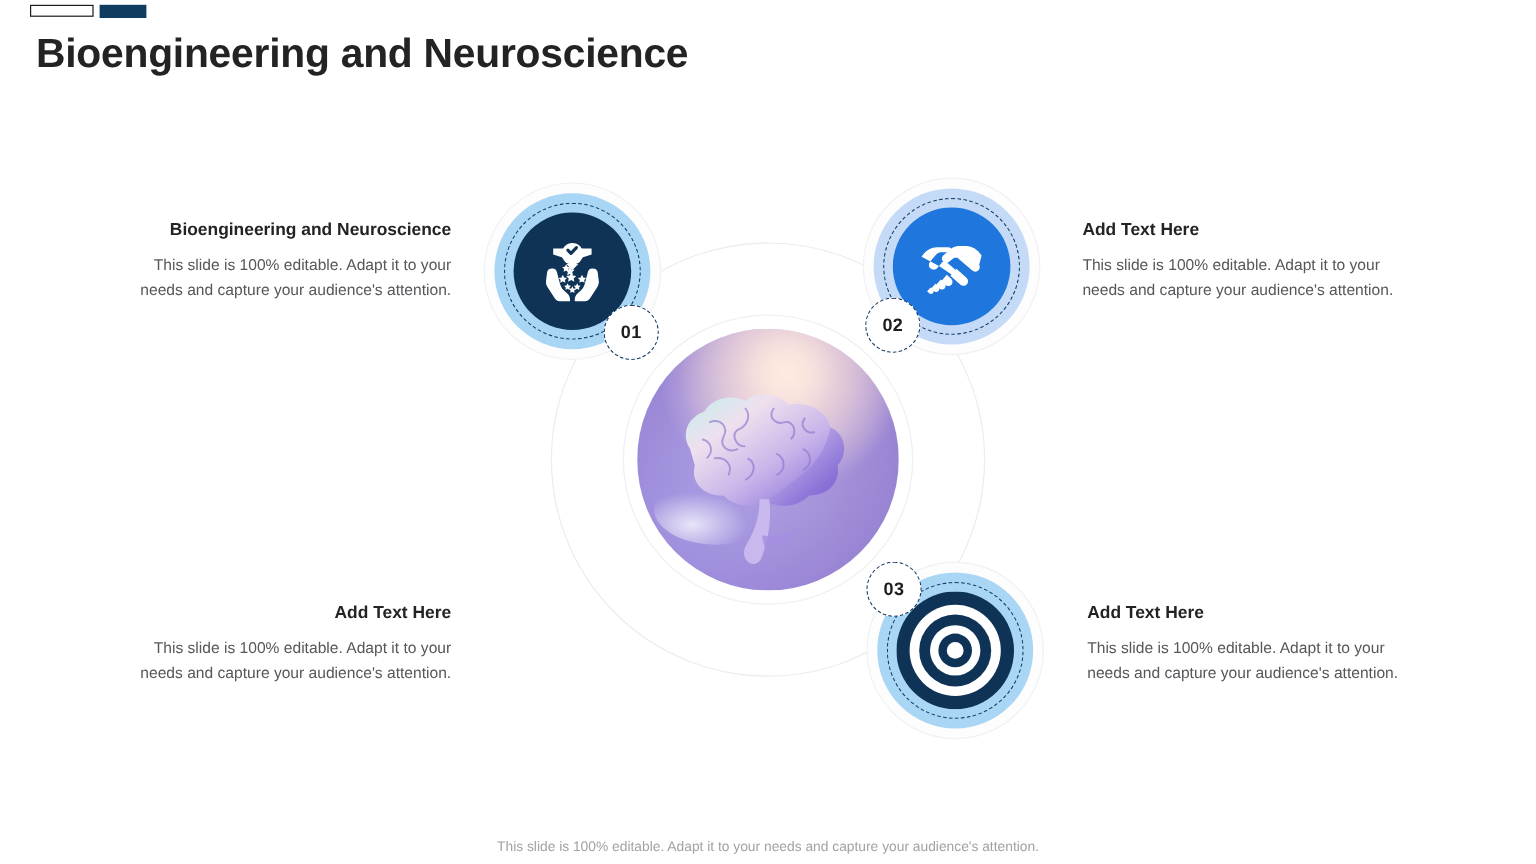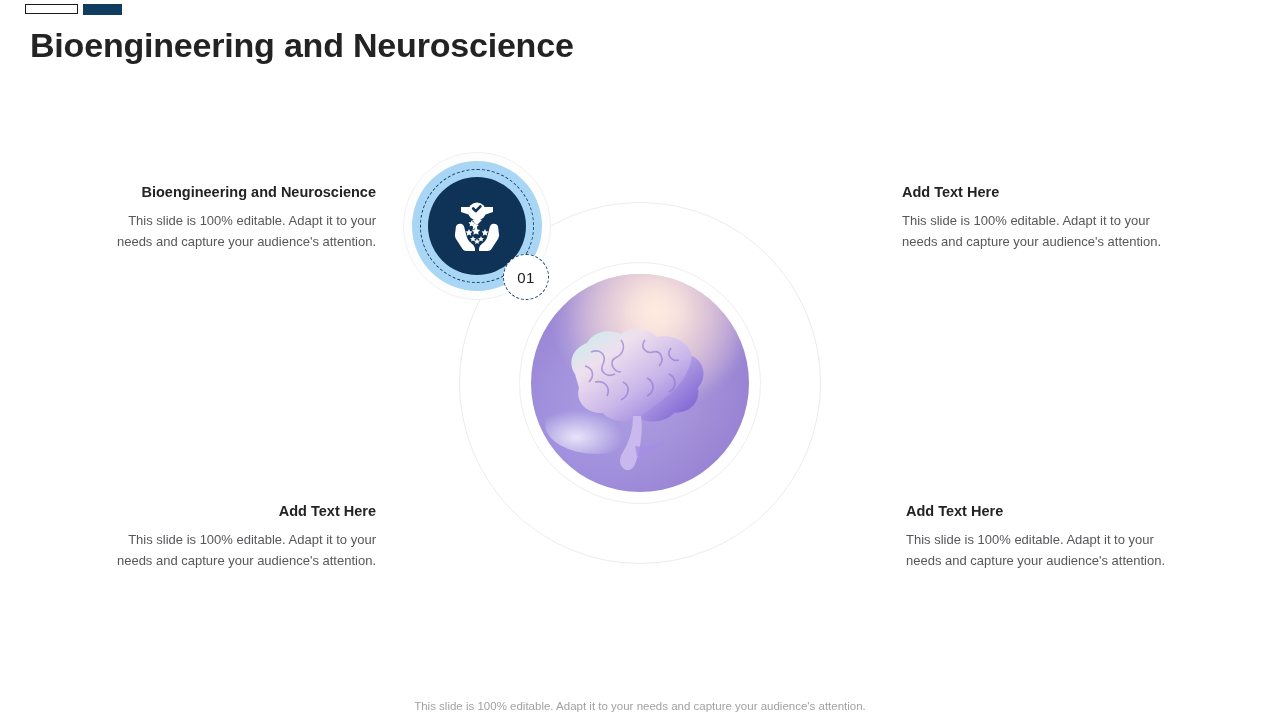--- a/index.html
+++ b/index.html
@@ -157,21 +157,21 @@
     width: 46px;
     height: 46px;
     border-radius: 50%;
     background: #ffffff;
     border: 1.4px dashed #1b3f66;
     box-sizing: border-box;
     display: flex;
     align-items: center;
     justify-content: center;
     font-size: 15px;
-    font-weight: normal;
+    font-weight: bold;
     color: #1d1d1d;
     letter-spacing: 0.3px;
   }
 
   
   .text-block { position: absolute; width: 268px; }
   .tb-right { text-align: right; }
   .tb-left  { text-align: left; }
   .tb-head {
     font-size: 14.5px;
@@ -292,21 +292,64 @@
           <path d="M11 27 c2.6 -1 4.6 0.4 5.2 3 l2.4 9.2 c0.6 2.4 1.8 4.4 3.6 6 l2.6 2.4 c1.4 1.3 2.2 3 2.2 4.8 l0 1.6 l-8.6 0 c-1.6 0 -3.1 -0.8 -4 -2.2 l-6.2 -9.6 c-1 -1.5 -1.4 -3.3 -1.2 -5 l0.9 -7.2 c0.2 -1.4 1.1 -2.5 2.4 -3 z"></path>
           <path d="M47 27 c-2.6 -1 -4.6 0.4 -5.2 3 l-2.4 9.2 c-0.6 2.4 -1.8 4.4 -3.6 6 l-2.6 2.4 c-1.4 1.3 -2.2 3 -2.2 4.8 l0 1.6 l8.6 0 c1.6 0 3.1 -0.8 4 -2.2 l6.2 -9.6 c1 -1.5 1.4 -3.3 1.2 -5 l-0.9 -7.2 c-0.2 -1.4 -1.1 -2.5 -2.4 -3 z"></path>
         </g>
       </svg>
     </div>
     <div class="badge" style="left:100px; top:102px;">
       <span>01</span>
     </div>
   </div>
 
-
+  <div class="cluster" style="left:719px; top:148px;">
+    <div class="halo"></div>
+    <div class="band band-pale"></div>
+    <div class="dashed"></div>
+    <div class="icon-disc disc-blue">
+      <svg width="60" height="60" viewBox="0 0 60 60" aria-hidden="true">
+        <g fill="#ffffff">
+          <path d="M5 22 c3 -5 8 -8 13 -8 l9 0 c2 0 3 1 3 2 c0 1.4 -1.2 2.2 -2.6 2.2 l-6.4 0
+                   c-1.6 0 -3 0.8 -4 2 l-5 6 c-1.4 1.7 -1.2 4.2 0.5 5.6 c1.7 1.4 4.2 1.2 5.6 -0.5 l4.2 -5
+                   l3.4 0 l11 9.6 c1.6 1.4 1.8 3.8 0.4 5.4 l-0.2 0.2 l-17 -11.6 z"></path>
+          <path d="M55 21 c-3 -5 -8 -8 -13 -8 l-6 0 c-2.4 0 -4.6 0.8 -6.4 2.3 l-6.4 5.4
+                   c-1.5 1.3 -1.7 3.5 -0.5 5 c1.2 1.5 3.4 1.8 4.9 0.6 l4.6 -3.6 l2.6 0 l12.4 10.8
+                   c1.6 1.4 4 1.2 5.4 -0.4 c1.1 -1.3 1.2 -3.1 0.4 -4.5 z"></path>
+          <path d="M26 37 l3.6 3.2 c1.4 1.3 1.6 3.5 0.3 5 c-1.3 1.4 -3.5 1.6 -5 0.3 l-3.6 -3.2 z"></path>
+          <path d="M21 41 l3 2.7 c1.3 1.2 1.5 3.2 0.3 4.5 c-1.2 1.3 -3.2 1.4 -4.5 0.2 l-3 -2.7 z"></path>
+          <path d="M16.5 44.5 l2.4 2.2 c1.1 1 1.2 2.7 0.2 3.8 c-1 1.1 -2.7 1.2 -3.8 0.2 l-2.4 -2.2 z"></path>
+          <path d="M12.5 47.5 l1.8 1.6 c0.9 0.8 1 2.2 0.2 3.1 c-0.8 0.9 -2.2 1 -3.1 0.2 l-1.8 -1.6 z"></path>
+          <path d="M34 32 l8.4 7.4 c1.6 1.4 1.8 3.8 0.4 5.4 c-1.4 1.6 -3.8 1.8 -5.4 0.4 l-8.4 -7.4 z"></path>
+        </g>
+      </svg>
+    </div>
+    <div class="badge" style="left:2px; top:100px;">
+      <span>02</span>
+    </div>
+  </div>
+
+  <div class="cluster" style="left:722px; top:468px;">
+    <div class="halo"></div>
+    <div class="band band-strong"></div>
+    <div class="dashed"></div>
+    <div class="icon-disc disc-navy" style="background:transparent;">
+      <svg width="98" height="98" viewBox="0 0 98 98" aria-hidden="true">
+        <circle cx="49" cy="49" r="49" fill="#0e3356"></circle>
+        <circle cx="49" cy="49" r="38" fill="#ffffff"></circle>
+        <circle cx="49" cy="49" r="30" fill="#0e3356"></circle>
+        <circle cx="49" cy="49" r="21" fill="#ffffff"></circle>
+        <circle cx="49" cy="49" r="14" fill="#0e3356"></circle>
+        <circle cx="49" cy="49" r="7" fill="#ffffff"></circle>
+      </svg>
+    </div>
+    <div class="badge" style="left:0px; top:0px;">
+      <span>03</span>
+    </div>
+  </div>
 
 
 </div>
 
 <div class="text-block tb-right" style="left:108px; top:183px;">
   <p class="tb-head wrapok">Bioengineering and Neuroscience</p>
   <p class="tb-body">This slide is 100% editable. Adapt it to your needs and capture your audience's attention.</p>
 </div>
 
 <div class="text-block tb-left" style="left:902px; top:183px;">

